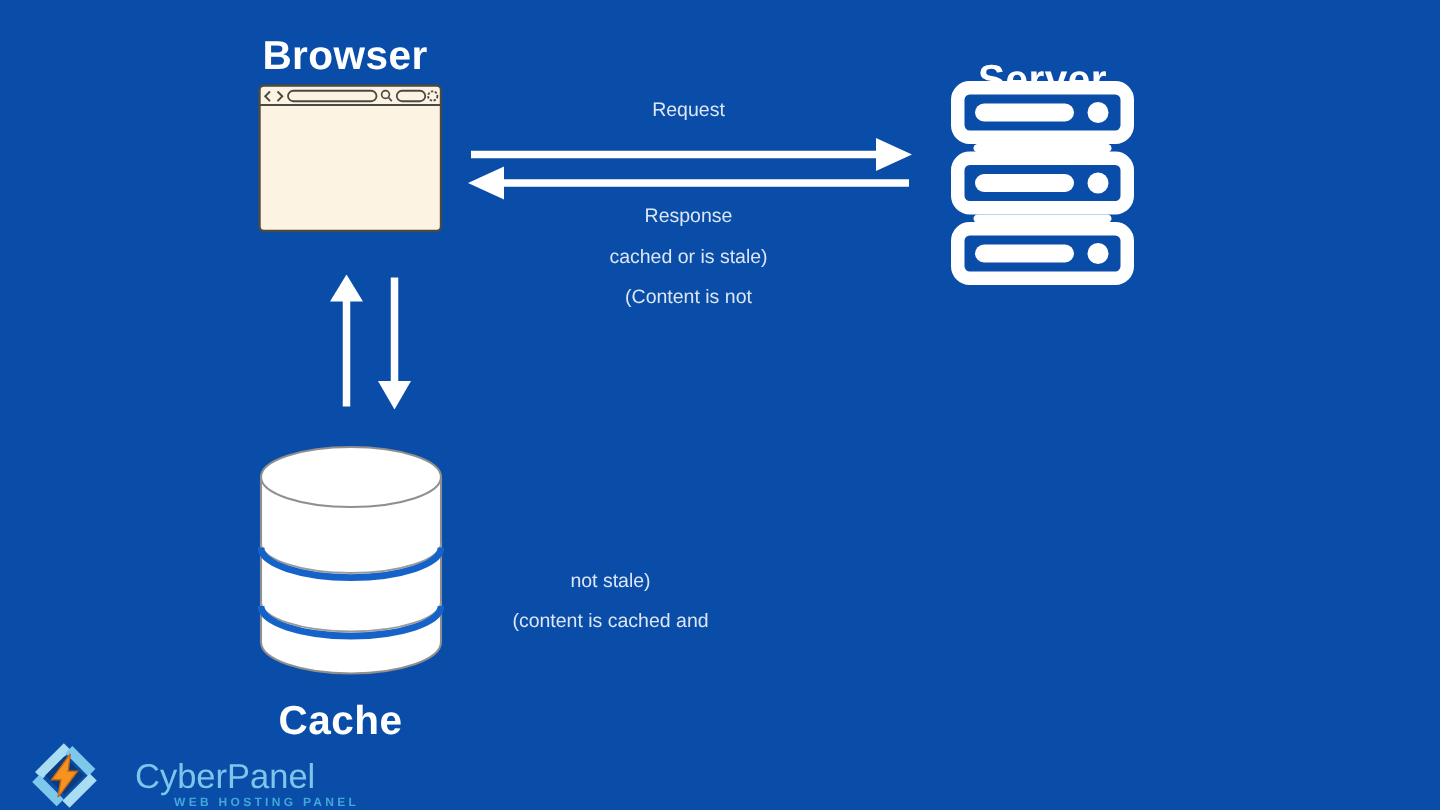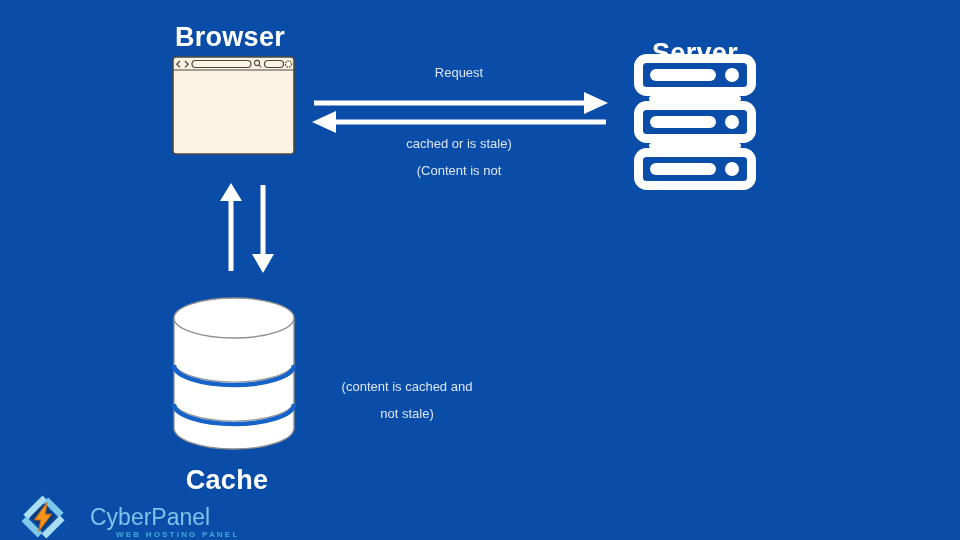--- a/index.html
+++ b/index.html
@@ -108,20 +108,21 @@
     <line x1="2" y1="12" x2="272" y2="12" stroke="#FFFFFF" stroke-width="5"></line>
     <polygon points="272,1 272,23 296,12" fill="#FFFFFF"></polygon>
   </svg>
 
   <svg id="response-arrow" class="abs" width="298" height="24" viewBox="0 0 298 24">
     <line x1="26" y1="12" x2="296" y2="12" stroke="#FFFFFF" stroke-width="5"></line>
     <polygon points="26,1 26,23 2,12" fill="#FFFFFF"></polygon>
   </svg>
 
   <div id="response-label" class="abs flow-label">
+    <div>Response</div>
     <div>cached or is stale)</div>
     <div>(Content is not</div>
   </div>
 
   <svg id="vertical-arrows" class="abs" width="58" height="90" viewBox="0 0 58 90">
     <line x1="13" y1="16" x2="13" y2="88" stroke="#FFFFFF" stroke-width="5"></line>
     <polygon points="13,0 2,18 24,18" fill="#FFFFFF"></polygon>
     <line x1="45" y1="2" x2="45" y2="71" stroke="#FFFFFF" stroke-width="5"></line>
     <polygon points="45,90 34,71 56,71" fill="#FFFFFF"></polygon>
   </svg>
@@ -129,22 +130,22 @@
   <svg id="cache-icon" class="abs" width="124" height="156" viewBox="0 0 124 156">
     <path d="M2 22 V132 a60 21 0 0 0 120 0 V22" fill="#FFFFFF" stroke="#8F8F8F" stroke-width="1.4"></path>
     <ellipse cx="62" cy="22" rx="60" ry="20" fill="#FFFFFF" stroke="#8F8F8F" stroke-width="1.4"></ellipse>
     <path d="M2 66 a60 20 0 0 0 120 0" fill="none" stroke="#9A9A9A" stroke-width="1.2"></path>
     <path d="M2 69 a60 20 0 0 0 120 0" fill="none" stroke="#1563C9" stroke-width="4.5"></path>
     <path d="M2 105 a60 20 0 0 0 120 0" fill="none" stroke="#9A9A9A" stroke-width="1.2"></path>
     <path d="M2 108 a60 20 0 0 0 120 0" fill="none" stroke="#1563C9" stroke-width="4.5"></path>
   </svg>
 
   <div id="cache-note" class="abs flow-label">
+    <div>not stale)</div>
     <div>(content is cached and</div>
-    <div>not stale)</div>
   </div>
 
   <div id="cache-title" class="abs node-title">Cache</div>
 
   <div id="brand" class="abs">
     <svg id="brand-icon" viewBox="0 0 48 48">
       <g stroke-width="7" fill="none" stroke-linecap="butt">
         <path d="M26 4 L6 24" stroke="#A9DDF3"></path>
         <path d="M27 6 L43 22" stroke="#7EC8EC"></path>
         <path d="M44 25 L25 44" stroke="#A9DDF3"></path>

